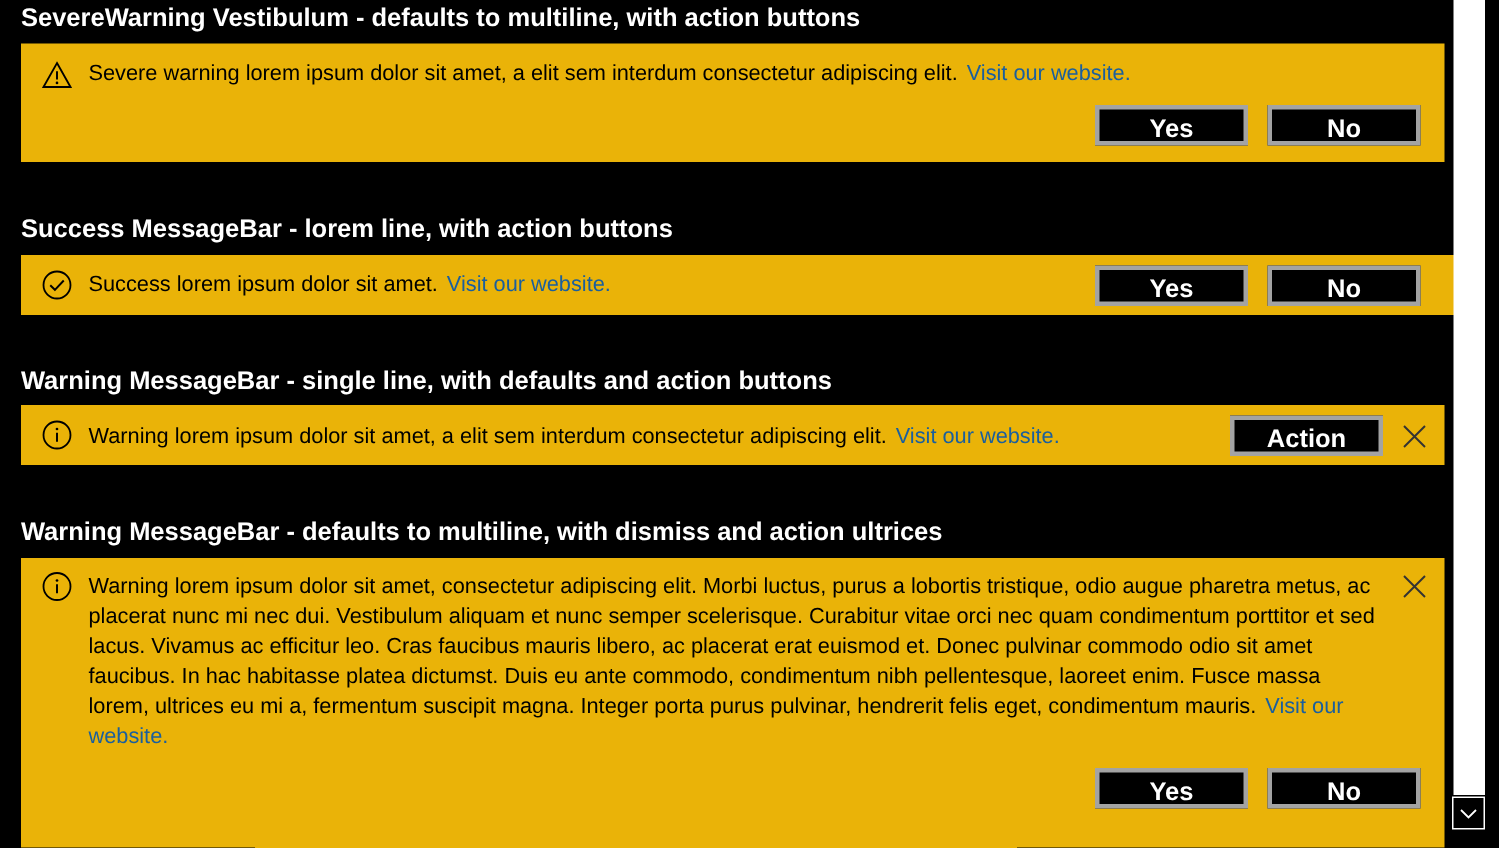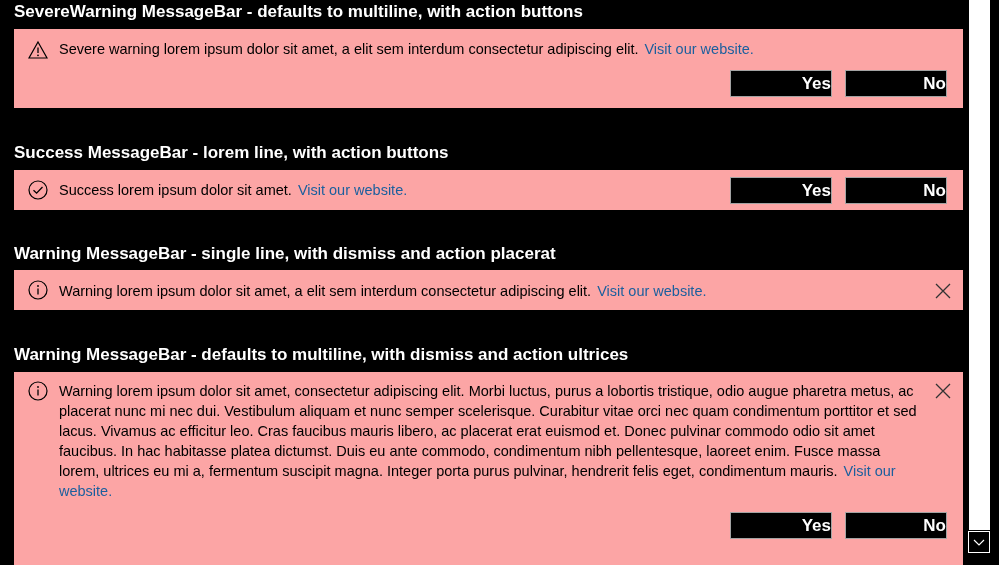--- a/index.html
+++ b/index.html
@@ -1,70 +1,71 @@
 <!DOCTYPE html>
 <html><head>
 <meta charset="utf-8">
 <style>
   html, body { margin:0; padding:0; }
   body { width:999px; height:565px; background:#000; overflow:hidden; position:relative;
          font-family:"Liberation Sans", "DejaVu Sans", sans-serif; }
   .title { position:absolute; left:14px; color:#fff; font-size:17px; font-weight:bold; line-height:22px; white-space:nowrap; }
-  .bar { position:absolute; left:14px; width:949px; background:#fca5a5; color:#000; font-size:14.5px; }
+  .bar { position:absolute; left:14px; width:949px; background:#eab308; color:#000; font-size:14.5px; }
   .icon { position:absolute; left:14px; width:20px; height:20px; }
   .msg { position:absolute; left:45px; line-height:20px; white-space:nowrap; }
   .msg.multi { white-space:normal; width:860px; }
   .link { color:#1a5f9e; margin-left:6px; cursor:pointer; }
-  .btn { position:absolute; width:102px; height:27px; background:#000; color:#fff; border:1px solid #a3a3a3;
-         box-sizing:border-box; font-size:17px; font-weight:bold; text-align:right; line-height:25px;
+  .btn { position:absolute; width:102px; height:27px; background:#000; color:#fff; border:3px solid #a3a3a3;
+         box-sizing:border-box; font-size:17px; font-weight:bold; text-align:center; line-height:25px;
          font-family:"Liberation Sans", sans-serif; cursor:pointer; }
   .close { position:absolute; width:20px; height:20px; cursor:pointer; }
   .scroll-track { position:absolute; left:969px; top:0; width:21px; height:530px; background:#fff; }
   .scroll-down { position:absolute; left:968px; top:531px; width:20px; height:20px; background:#000; border:1px solid #fff; box-sizing:content-box; }
 </style>
 </head>
 <body>
 
-<div class="title" style="top:1px;">SevereWarning MessageBar - defaults to multiline, with action buttons</div>
+<div class="title" style="top:1px;">SevereWarning Vestibulum - defaults to multiline, with action buttons</div>
 <div class="bar" style="top:29px;height:79px;">
   <svg class="icon" style="top:11px;" viewBox="0 0 20 20">
     <path d="M10 2 L19 18 L1 18 Z" fill="none" stroke="#000" stroke-width="1.2"></path>
     <line x1="10" y1="7.5" x2="10" y2="13" stroke="#000" stroke-width="1.3"></line>
     <circle cx="10" cy="15.3" r="0.9" fill="#000"></circle>
   </svg>
   <div class="msg" style="top:10px;">
     <span>Severe warning lorem ipsum dolor sit amet, a elit sem interdum consectetur adipiscing elit.</span><span class="link">Visit our website.</span>
   </div>
   <div class="btn" style="left:716px;top:41px;">Yes</div>
   <div class="btn" style="left:831px;top:41px;">No</div>
 </div>
 
 <div class="title" style="top:142px;">Success MessageBar - lorem line, with action buttons</div>
-<div class="bar" style="top:170px;height:40px;">
+<div class="bar" style="top:170px;height:40px;padding-left:18px;">
   <svg class="icon" style="top:10px;" viewBox="0 0 20 20">
     <circle cx="10" cy="10" r="9" fill="none" stroke="#000" stroke-width="1.2"></circle>
     <path d="M5.5 10.2 L8.6 13.2 L14.5 7" fill="none" stroke="#000" stroke-width="1.3"></path>
   </svg>
   <div class="msg" style="top:10px;">
     <span>Success lorem ipsum dolor sit amet.</span><span class="link">Visit our website.</span>
   </div>
   <div class="btn" style="left:716px;top:7px;">Yes</div>
   <div class="btn" style="left:831px;top:7px;">No</div>
 </div>
 
-<div class="title" style="top:243px;">Warning MessageBar - single line, with dismiss and action placerat</div>
+<div class="title" style="top:243px;">Warning MessageBar - single line, with defaults and action buttons</div>
 <div class="bar" style="top:270px;height:40px;">
   <svg class="icon" style="top:10px;" viewBox="0 0 20 20">
     <circle cx="10" cy="10" r="9" fill="none" stroke="#000" stroke-width="1.2"></circle>
     <line x1="10" y1="8.5" x2="10" y2="14.5" stroke="#000" stroke-width="1.3"></line>
     <circle cx="10" cy="6" r="0.9" fill="#000"></circle>
   </svg>
   <div class="msg" style="top:11px;">
     <span>Warning lorem ipsum dolor sit amet, a elit sem interdum consectetur adipiscing elit.</span><span class="link">Visit our website.</span>
   </div>
+  <div class="btn" style="left:806px;top:7px;">Action</div>
   <svg class="close" style="left:919px;top:11px;" viewBox="0 0 20 20">
     <path d="M3 3 L17 17 M17 3 L3 17" stroke="#333" stroke-width="1.3"></path>
   </svg>
 </div>
 
 <div class="title" style="top:344px;">Warning MessageBar - defaults to multiline, with dismiss and action ultrices</div>
 <div class="bar" style="top:372px;height:208px;">
   <svg class="icon" style="top:9px;" viewBox="0 0 20 20">
     <circle cx="10" cy="10" r="9" fill="none" stroke="#000" stroke-width="1.2"></circle>
     <line x1="10" y1="8.5" x2="10" y2="14.5" stroke="#000" stroke-width="1.3"></line>

